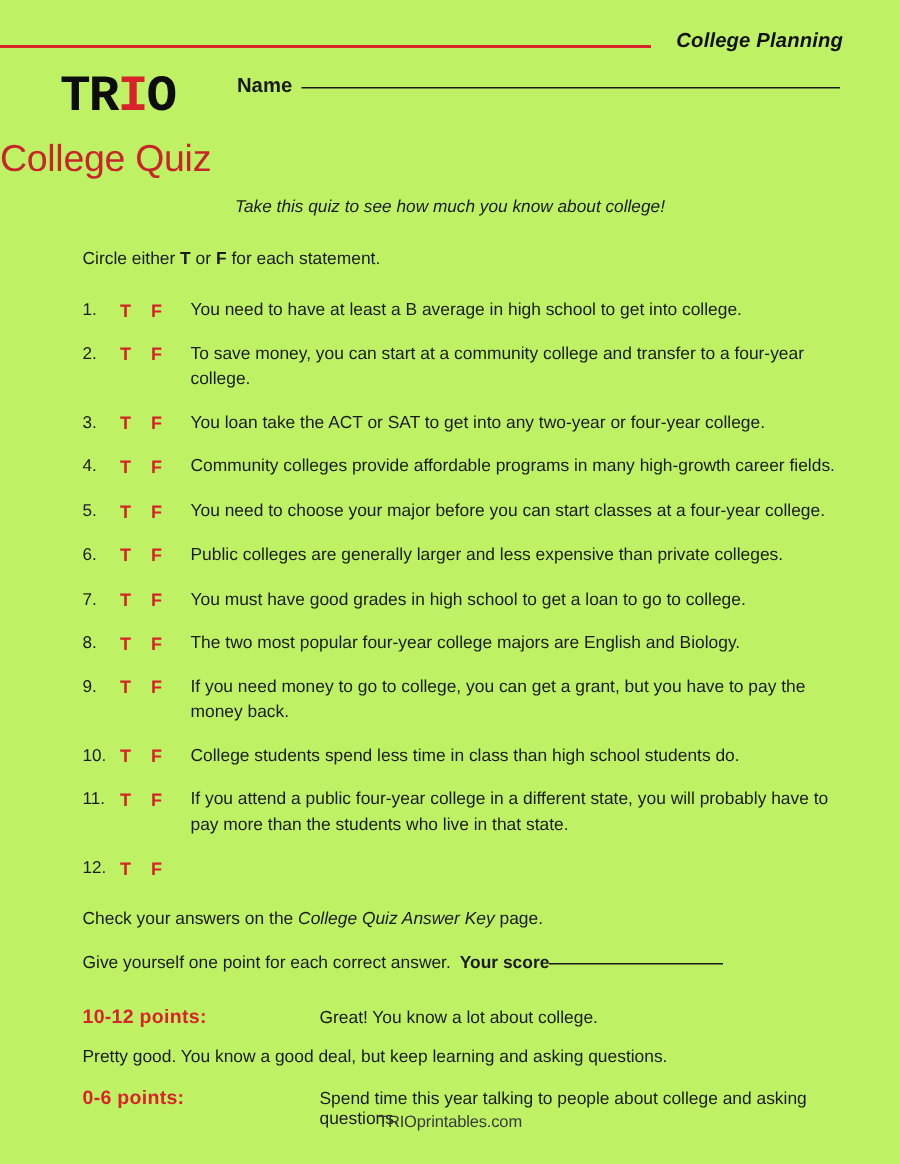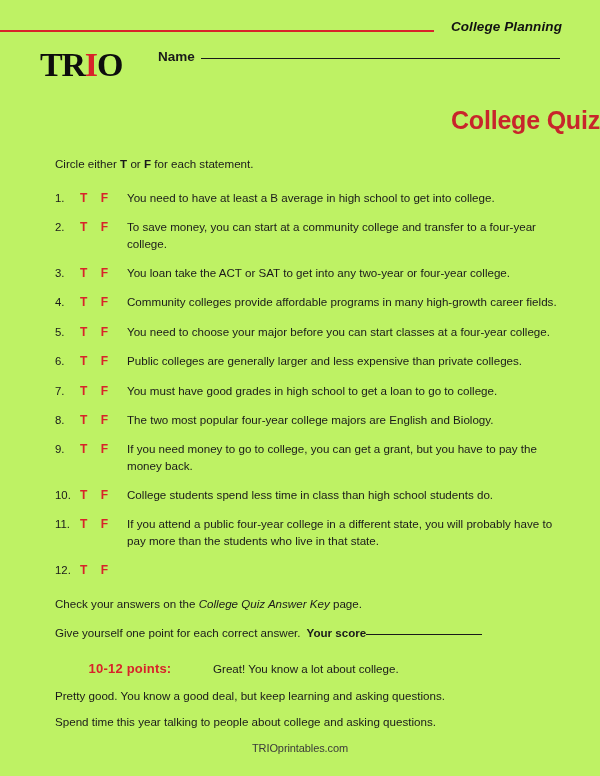--- a/index.html
+++ b/index.html
@@ -55,21 +55,21 @@
     margin-top: 2px;
   }
   .logo {
     position: absolute;
     left: 40px;
     top: 0px;
     font-size: 34px;
     font-weight: bold;
     letter-spacing: -1.2px;
     line-height: 1;
-    font-family: Liberation Serif, serif;
+    font-family: Liberation Mono, monospace;
   }
   .logo .blk { color: #0d0d0d; }
   .logo .red { color: #d8232a; }
 
   .name-wrap {
     position: absolute;
     left: 158px;
     top: 1px;
     right: 40px;
     display: flex;
@@ -84,24 +84,23 @@
   .name-rule {
     flex: 1;
     margin-left: 6px;
     border-bottom: 1.3px solid #1a1a1a;
     height: 1px;
     transform: translateY(-2px);
   }
 
   
   .title {
-    margin-top: 14px;
-    text-align: right;
+    text-align: left;
     font-size: 25px;
-    font-weight: bold;
+    font-weight: normal;
     color: #c8252b;
     letter-spacing: -0.2px;
   }
   .subtitle {
     margin-top: 11px;
     text-align: center;
     font-size: 11.5px;
     font-style: italic;
     color: #1a1a1a;
   }
@@ -178,21 +177,21 @@
     margin: 22px 40px 0 55px;
   }
   .score-row {
     display: flex;
     align-items: baseline;
     margin-bottom: 13px;
     font-size: 11.6px;
   }
   .score-range {
     flex: 0 0 150px;
-    text-align: center;
+    text-align: left;
     color: #d8232a;
     font-weight: bold;
     font-size: 13px;
     letter-spacing: .2px;
     padding-right: 8px;
     white-space: nowrap;
   }
   .score-desc {
     flex: 1;
     color: #1a1a1a;
@@ -222,20 +221,21 @@
 
   <div class="idrow">
     <div class="logo"><span class="blk">TR</span><span class="red">I</span><span class="blk">O</span></div>
     <div class="name-wrap">
       <span class="name-label">Name</span>
       <span class="name-rule"></span>
     </div>
   </div>
 
   <div class="title">College Quiz</div>
+  <div class="subtitle">Take this quiz to see how much you know about college!</div>
 
   <div class="instruction"><span>Circle either </span><b>T</b><span> or </span><b>F</b><span> for each statement.</span></div>
 
   <ul class="qlist" id="qlist">
       <li class="qrow">
         <span class="qnum">1.</span>
         <span class="qtf"><span class="tf-t">T</span><span>F</span></span>
         <span class="qtext">You need to have at least a B average in high school to get into college.</span>
       </li>
       <li class="qrow">
@@ -304,19 +304,20 @@
 
   <div class="scoring" id="scoring">
       <div class="score-row">
         <span class="score-range">10-12 points:</span>
         <span class="score-desc">Great! You know a lot about college.</span>
       </div>
       <div class="score-row">
         <span class="score-desc">Pretty good. You know a good deal, but keep learning and asking questions.</span>
       </div>
       <div class="score-row">
+        <span class="score-range">0-6 points:</span>
         <span class="score-desc">Spend time this year talking to people about college and asking questions.</span>
       </div>
     </div>
 
   <div class="footer">TRIOprintables.com</div>
 
 </div>
 
 </body></html>

